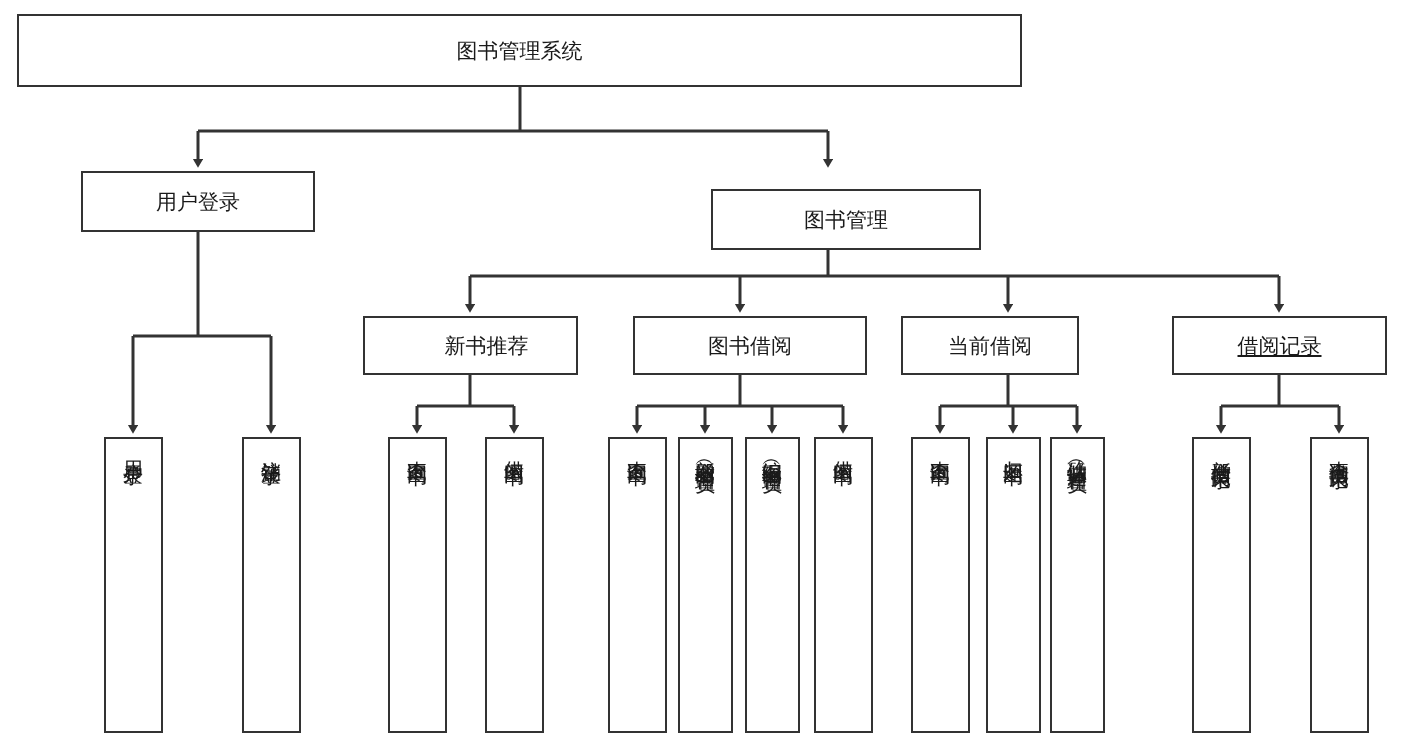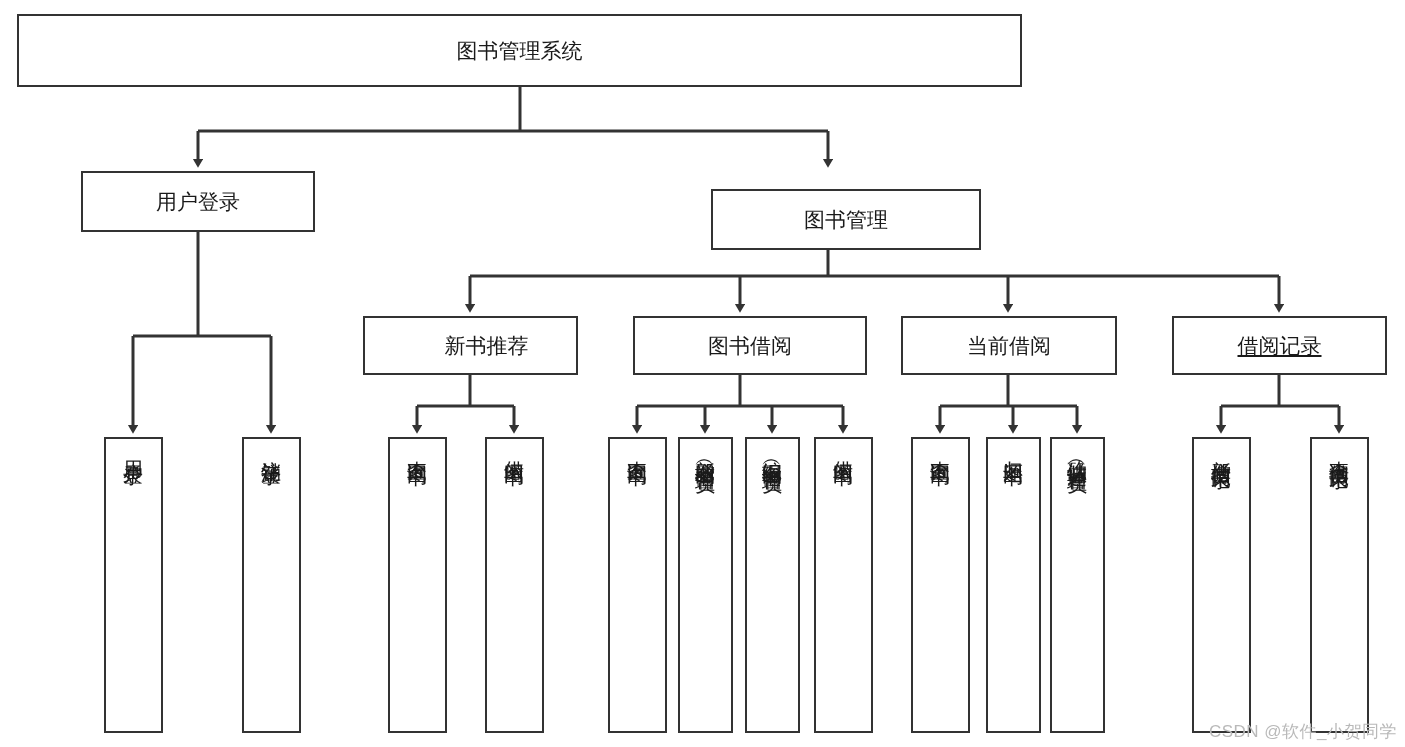--- a/index.html
+++ b/index.html
@@ -124,21 +124,21 @@
       </div>
       <div class="node horiz" style="left: 711px; top: 189px; width: 270px; height: 61px;">
         <span class="label">图书管理</span>
       </div>
       <div class="node horiz" style="left: 363px; top: 316px; width: 215px; height: 59px; padding-left: 32px;">
         <span class="label">新书推荐</span>
       </div>
       <div class="node horiz" style="left: 633px; top: 316px; width: 234px; height: 59px;">
         <span class="label">图书借阅</span>
       </div>
-      <div class="node horiz" style="left: 901px; top: 316px; width: 216px; height: 59px;">
+      <div class="node horiz" style="left: 901px; top: 316px; width: 178px; height: 59px;">
         <span class="label">当前借阅</span>
       </div>
       <div class="node horiz" style="left: 1172px; top: 316px; width: 215px; height: 59px; text-decoration: underline;">
         <span class="label">借阅记录</span>
       </div>
       <div class="node vert" style="left: 104px; top: 437px; width: 59px; height: 296px;">
         <span class="label">用户登录</span>
       </div>
       <div class="node vert" style="left: 242px; top: 437px; width: 59px; height: 296px;">
         <span class="label">注销登录</span>
@@ -171,15 +171,14 @@
         <span class="label">确认归还（管理员）</span>
       </div>
       <div class="node vert" style="left: 1192px; top: 437px; width: 59px; height: 296px;">
         <span class="label">新增借阅记录</span>
       </div>
       <div class="node vert" style="left: 1310px; top: 437px; width: 59px; height: 296px;">
         <span class="label">查询借阅记录</span>
       </div>
     </div>
 
-  <div id="watermark">CSDN @软件_小贺同学</div>
 
 </div>
 
 </body></html>

